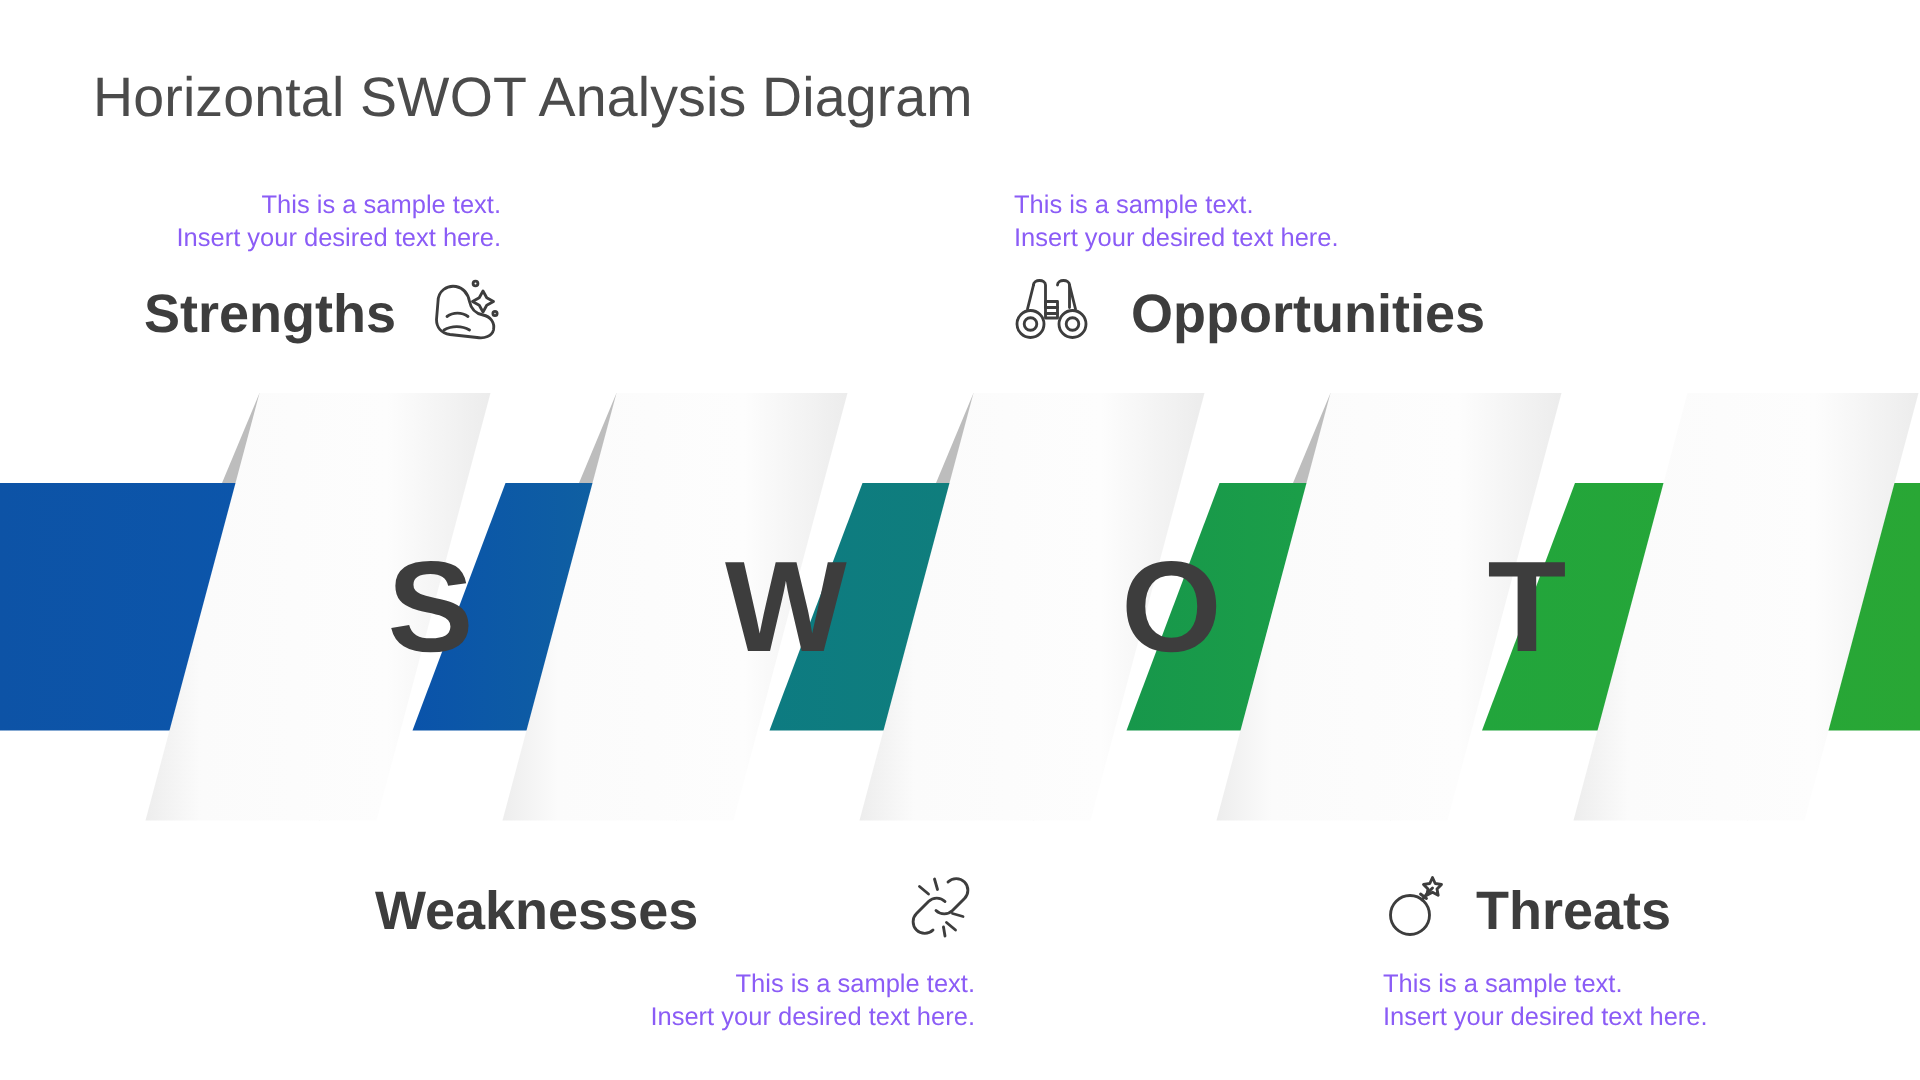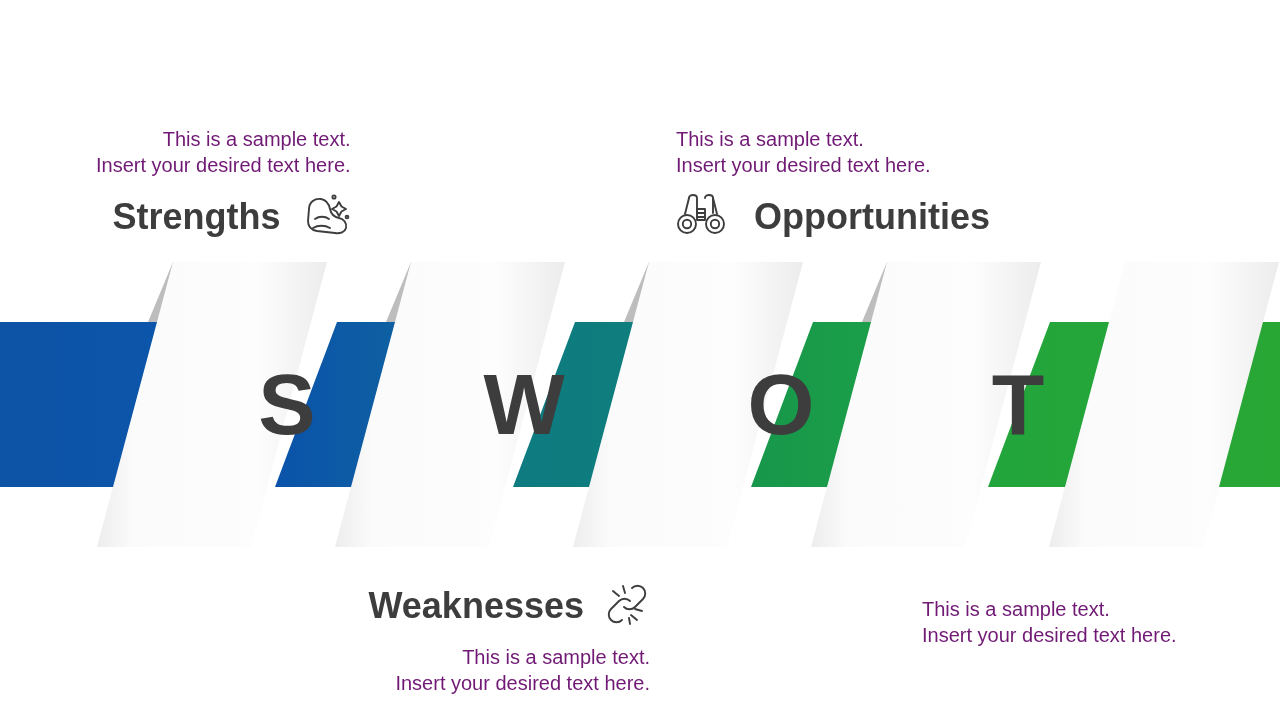--- a/index.html
+++ b/index.html
@@ -21,23 +21,23 @@
     letter-spacing: 0.1px;
     white-space: nowrap;
   }
 
   
   #diagram { position: absolute; left: 0; top: 0; width: 1280px; height: 720px; }
 
   
   .callout { position: absolute; }
   .sample-text {
-    font-size: 20px;
+    font-size: 17px;
     line-height: 1.32;
-    color: #701a75;
+    color: #8b5cf6;
     white-space: nowrap;
   }
   .cat-row { display: flex; align-items: center; }
   .cat-label {
     font-size: 36px;
     font-weight: bold;
     color: #3d3d3d;
     white-space: nowrap;
   }
   .cat-icon { display: block; }
@@ -47,33 +47,34 @@
   #callout-strengths .sample-text { text-align: right; }
   #callout-strengths .cat-row { justify-content: flex-end; margin-top: 14px; gap: 22px; }
 
   
   #callout-opportunities { left: 676px; top: 126px; text-align: left; }
   #callout-opportunities .sample-text { text-align: left; }
   #callout-opportunities .cat-row { justify-content: center; margin-top: 14px; gap: 28px; }
 
   
   #callout-weaknesses { left: 250px; top: 582px; text-align: right; width: 400px; }
-  #callout-weaknesses .cat-row { justify-content: flex-end; gap: 20px; }
+  #callout-weaknesses .cat-row { justify-content: space-between; gap: 20px; }
   #callout-weaknesses .sample-text { text-align: right; margin-top: 14px; }
 
   
   #callout-threats { left: 922px; top: 582px; text-align: left; }
   #callout-threats .cat-row { justify-content: flex-start; gap: 18px; }
   #callout-threats .sample-text { text-align: left; margin-top: 14px; }
 </style>
 </head>
 <body>
 
 <div id="stage">
 
+  <div id="page-title">Horizontal SWOT Analysis Diagram</div>
 
   <svg id="diagram" viewBox="0 0 1280 720">
     <defs>
       <linearGradient id="ribbonGrad" x1="0" y1="0" x2="1" y2="0">
         <stop offset="0%" stop-color="#ededed"></stop>
         <stop offset="16%" stop-color="#fbfbfb"></stop>
         <stop offset="70%" stop-color="#fdfdfd"></stop>
         <stop offset="100%" stop-color="#ececec"></stop>
       </linearGradient>
       <linearGradient id="blueGrad" x1="0" y1="0" x2="1" y2="0">
@@ -202,19 +203,30 @@
         </svg>
       </span>
     </div>
     <div class="sample-text">
       <div>This is a sample text.</div>
       <div>Insert your desired text here.</div>
     </div>
   </div>
 
   <div class="callout" id="callout-threats">
+    <div class="cat-row">
+      <span class="cat-icon">
+        <svg width="44" height="44" viewBox="0 0 44 44" fill="none" stroke="#3d3d3d" stroke-width="1.9" stroke-linecap="round" stroke-linejoin="round">
+          <circle cx="18" cy="28" r="13"></circle>
+          <path d="M26 18 L30 13 L33 10"></path>
+          <path d="M25 14 L29 17"></path>
+          <path d="M33 3 l1.8 4 4.2 0.6 -3 3 0.8 4.3 -3.8 -2.1 -3.8 2.1 0.8 -4.3 -3 -3 4.2 -0.6 Z"></path>
+        </svg>
+      </span>
+      <span class="cat-label">Threats</span>
+    </div>
     <div class="sample-text">
       <div>This is a sample text.</div>
       <div>Insert your desired text here.</div>
     </div>
   </div>
 
 </div>
 
 </body></html>

